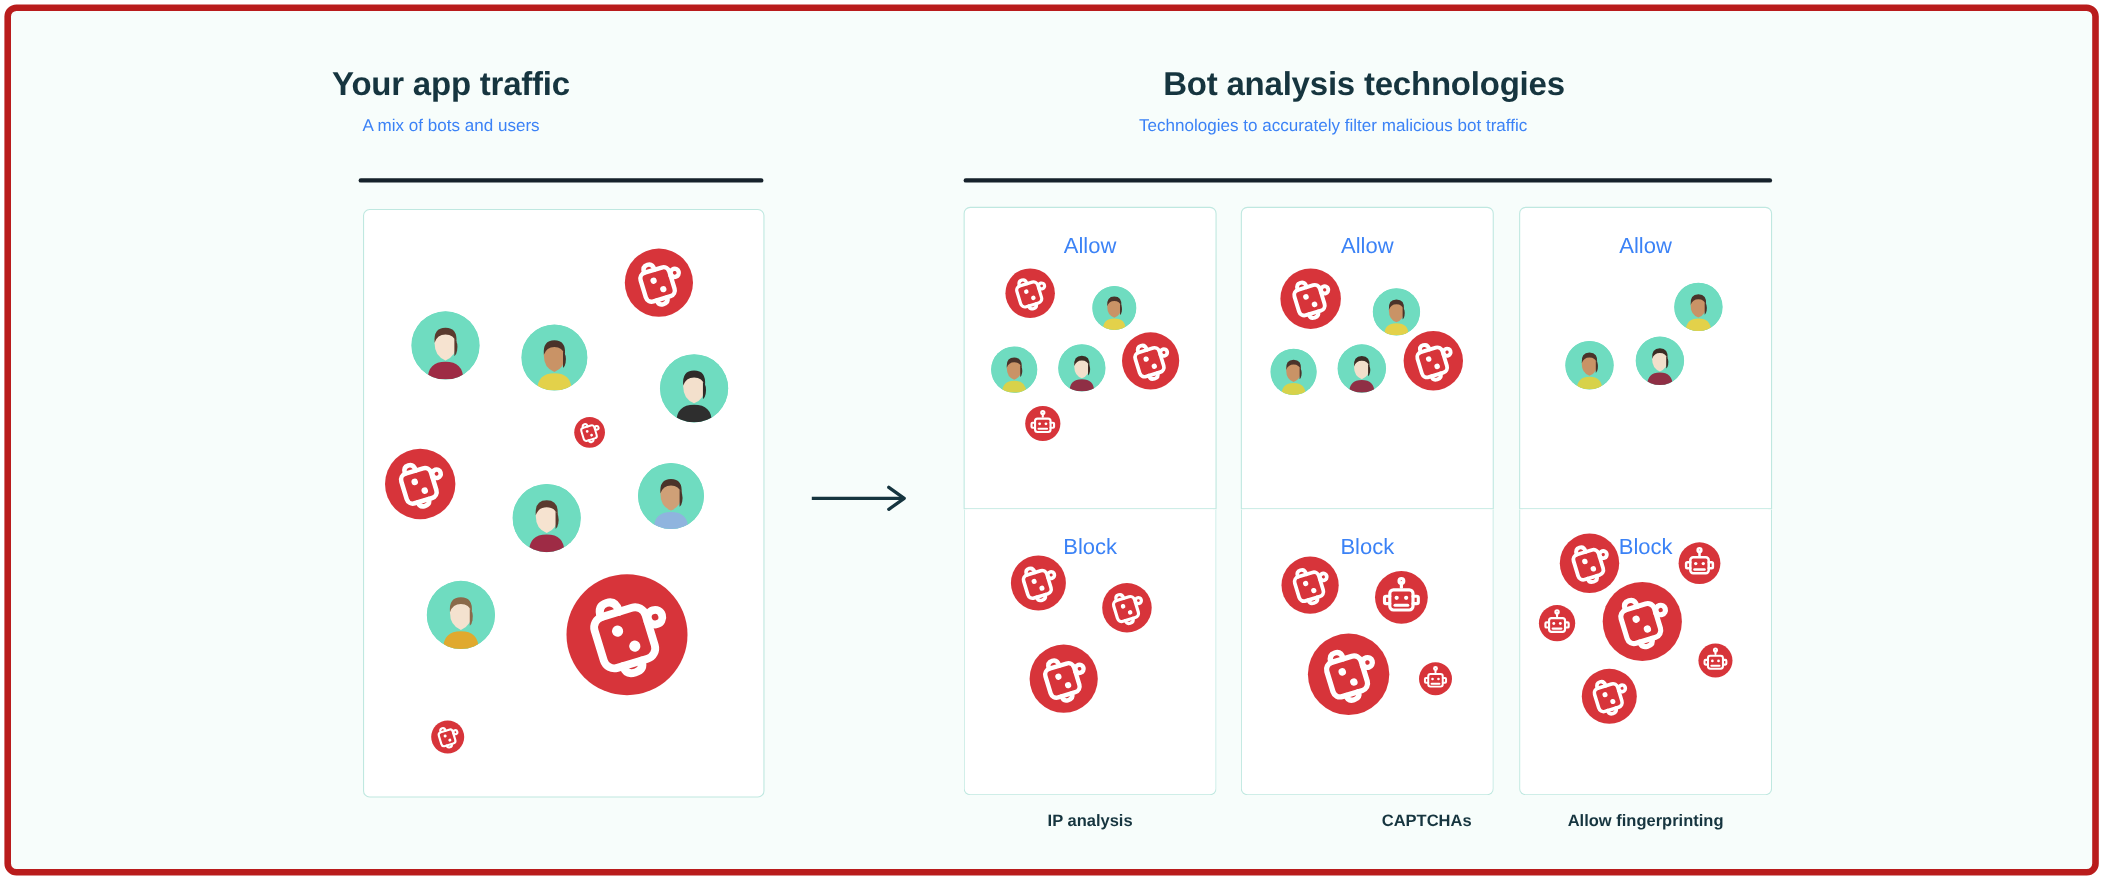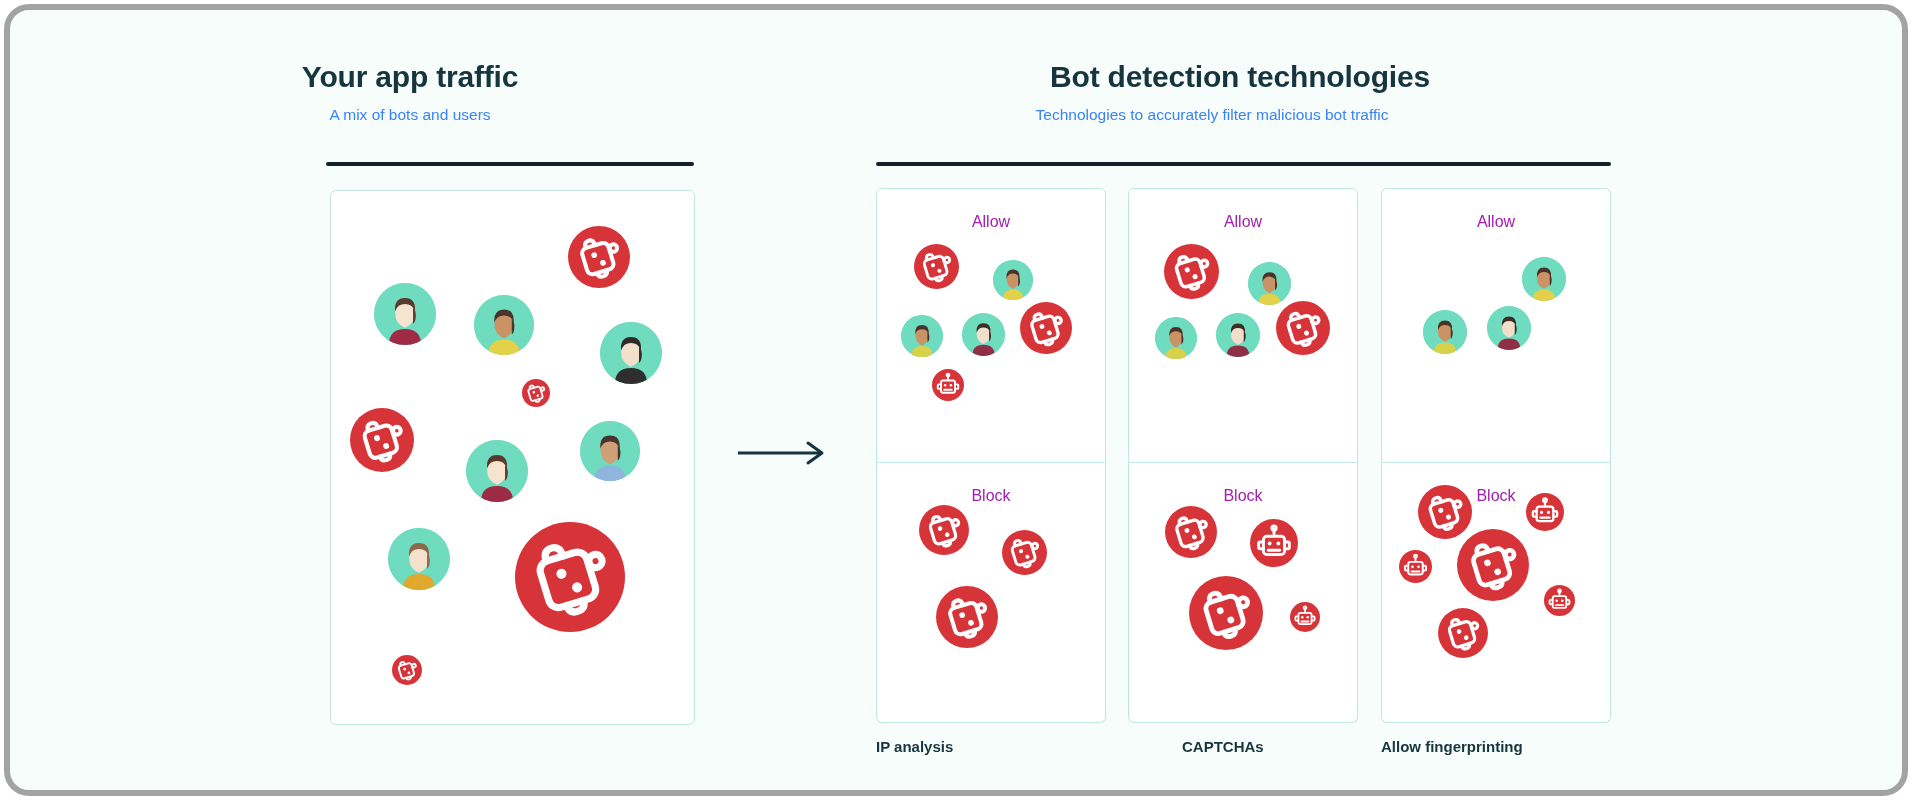--- a/index.html
+++ b/index.html
@@ -16,22 +16,22 @@
   }
 
   
   #frame {
     position: absolute;
     left: 4px;
     top: 4px;
     width: 1904px;
     height: 792px;
     box-sizing: border-box;
-    border: 6px solid #a3a3a3;
-    border-radius: 25px;
+    border: 6px solid #b91c1c;
+    border-radius: 11px;
     background: #f7fdfb;
     overflow: hidden;
   }
 
   
   .h-title {
     font-size: 30px;
     font-weight: bold;
     color: #16353f;
     text-align: center;
@@ -44,29 +44,30 @@
     color: #3b82f6;
     text-align: center;
     white-space: nowrap;
   }
   .rule {
     height: 4px;
     background: #16222b;
     border-radius: 2px;
   }
   .panel-label {
-    font-size: 16px;
-    color: #a21caf;
+    font-size: 20px;
+    color: #3b82f6;
     text-align: center;
     white-space: nowrap;
   }
   .col-caption {
     font-size: 15px;
     font-weight: bold;
     color: #16353f;
+    text-align: center;
     white-space: nowrap;
   }
 
   
   .card {
     position: absolute;
     box-sizing: border-box;
     background: #ffffff;
     border: 1.5px solid #bfe8e0;
     border-radius: 6px;
@@ -111,21 +112,21 @@
   </div>
 
   <div id="arrow">
     <svg width="95" height="26" viewBox="0 0 95 26">
       <line x1="2" y1="13" x2="84" y2="13" stroke="#16353f" stroke-width="3"></line>
       <polyline points="72,3 86,13 72,23" fill="none" stroke="#16353f" stroke-width="3" stroke-linecap="round" stroke-linejoin="round"></polyline>
     </svg>
   </div>
 
   <div>
-    <div class="h-title" style="position:absolute;left:1030px;top:50px;width:400px;">Bot detection technologies</div>
+    <div class="h-title" style="position:absolute;left:1030px;top:50px;width:400px;">Bot analysis technologies</div>
     <div class="h-sub" style="position:absolute;left:1002px;top:96px;width:400px;">Technologies to accurately filter malicious bot traffic</div>
     <div class="rule" style="position:absolute;left:866px;top:152px;width:735px;"></div>
 
     <div>
       <div class="subcard top" style="left:866px;top:178px;width:230px;height:275px;">
         <div class="panel-label" style="position:absolute;left:0;top:24px;width:100%;">Allow</div>
         <div class="token-layer" style="position:absolute;inset:0;">
             <div class="token bot" style="left: 37px; top: 55px; width: 45px; height: 45px;">
               <svg viewBox="0 0 100 100">
                 <g transform="rotate(-17 50 52)" fill="none" stroke="#ffffff" stroke-width="6.5" stroke-linecap="round" stroke-linejoin="round">

